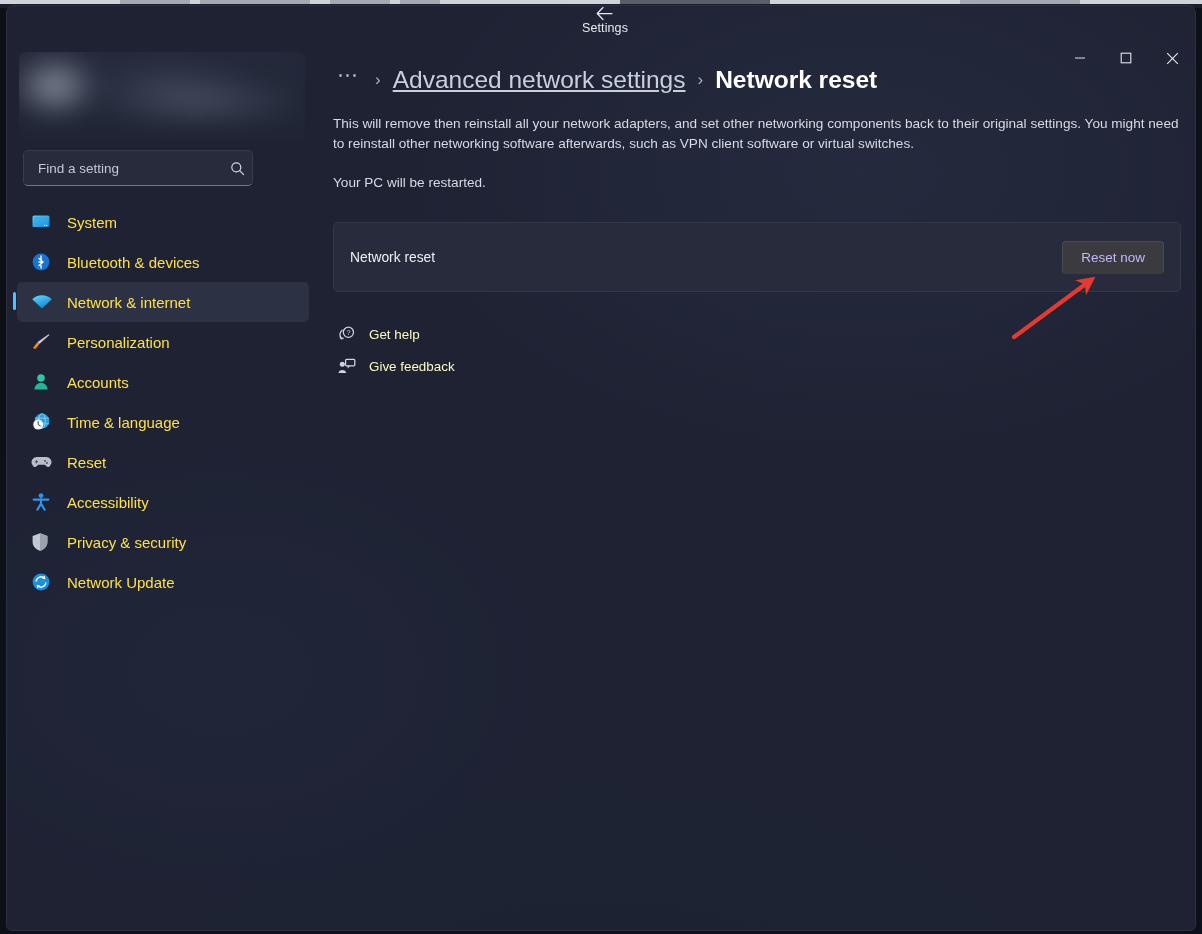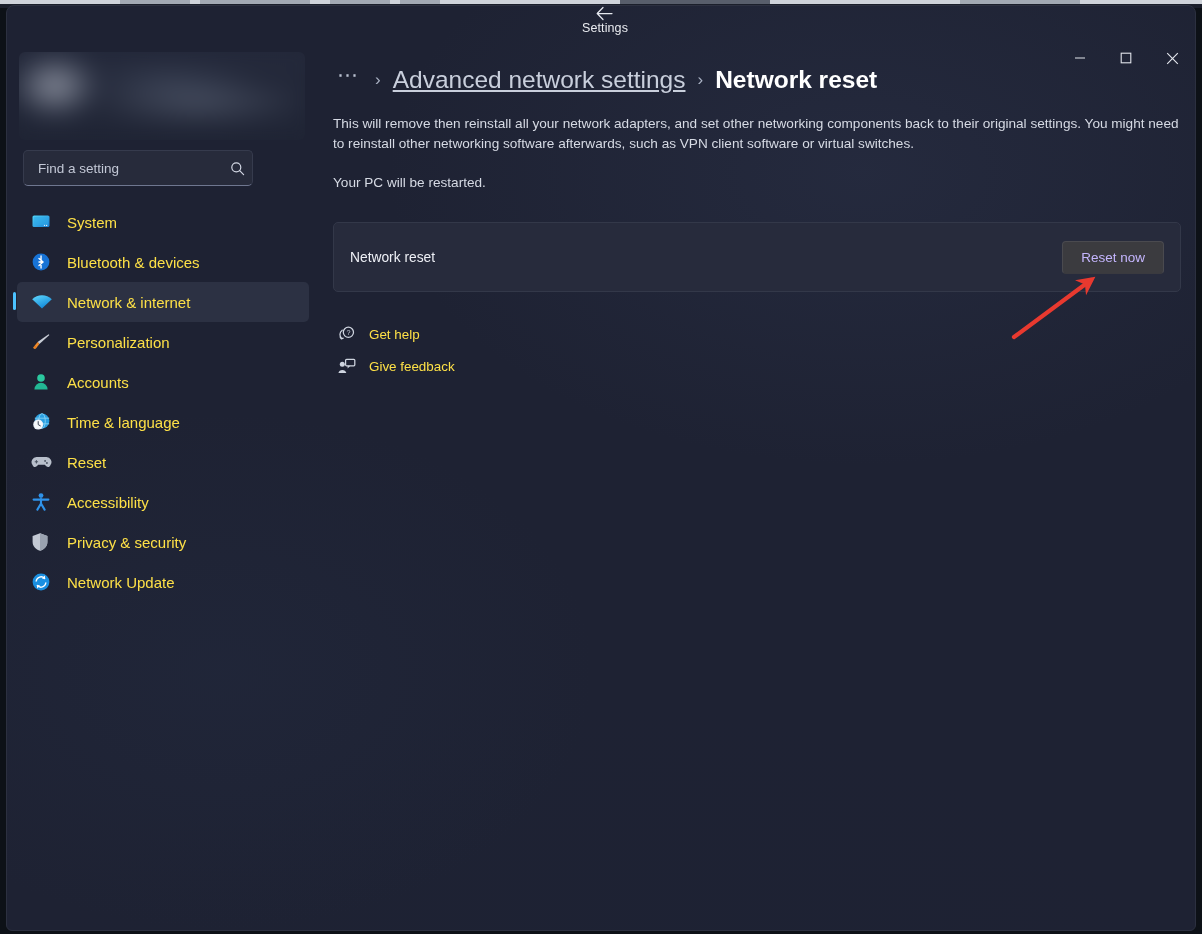--- a/index.html
+++ b/index.html
@@ -132,21 +132,21 @@
   #reset-btn {
     margin-left: auto; height: 33px; padding: 0 18px;
     background: #3b3b3f; border: 1px solid #4a4a4f; border-bottom-color: #3a3a3f;
     border-radius: 4px; color: #c4b5fd; font-size: 13.5px;
     font-family: inherit; cursor: pointer;
   }
 
   #links { margin-top: 26px; }
   .link-row { display: flex; align-items: center; height: 32px; cursor: pointer; }
   .link-icon { width: 26px; display: flex; align-items: center; justify-content: center; }
-  .link-text { margin-left: 10px; font-size: 13.4px; color: #fde047; }
+  .link-text { margin-left: 10px; font-size: 13.4px; color: #fef9c3; }
 
   
   #arrow-overlay {
     position: absolute; left: 0; top: 0; width: 1202px; height: 934px;
     pointer-events: none; z-index: 20;
   }
 </style>
 </head>
 <body>
 

